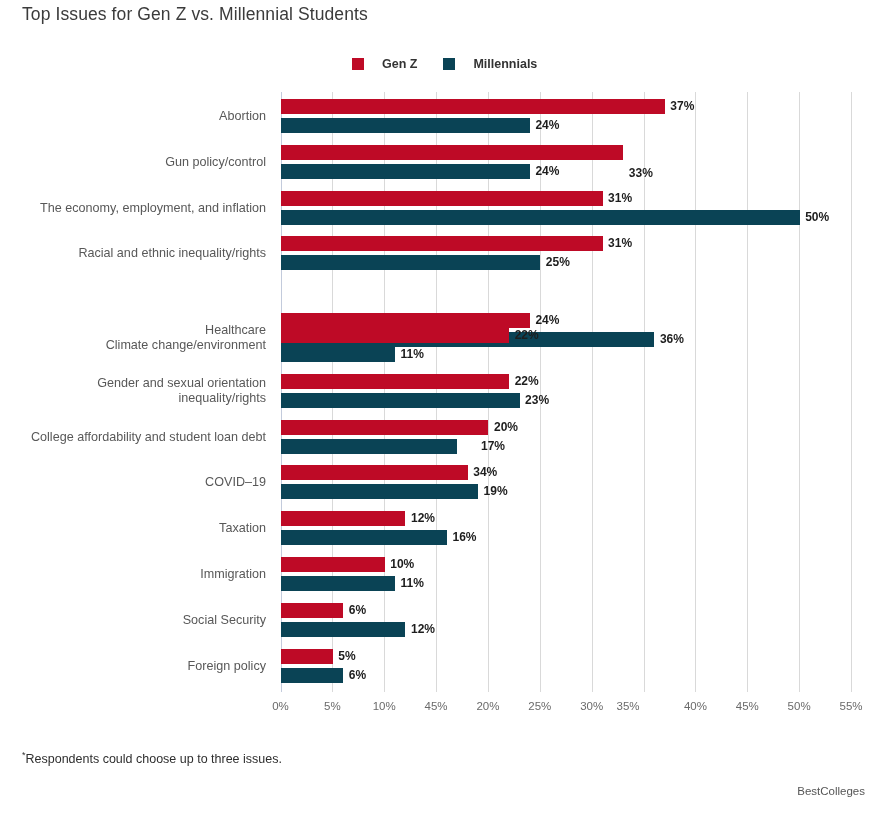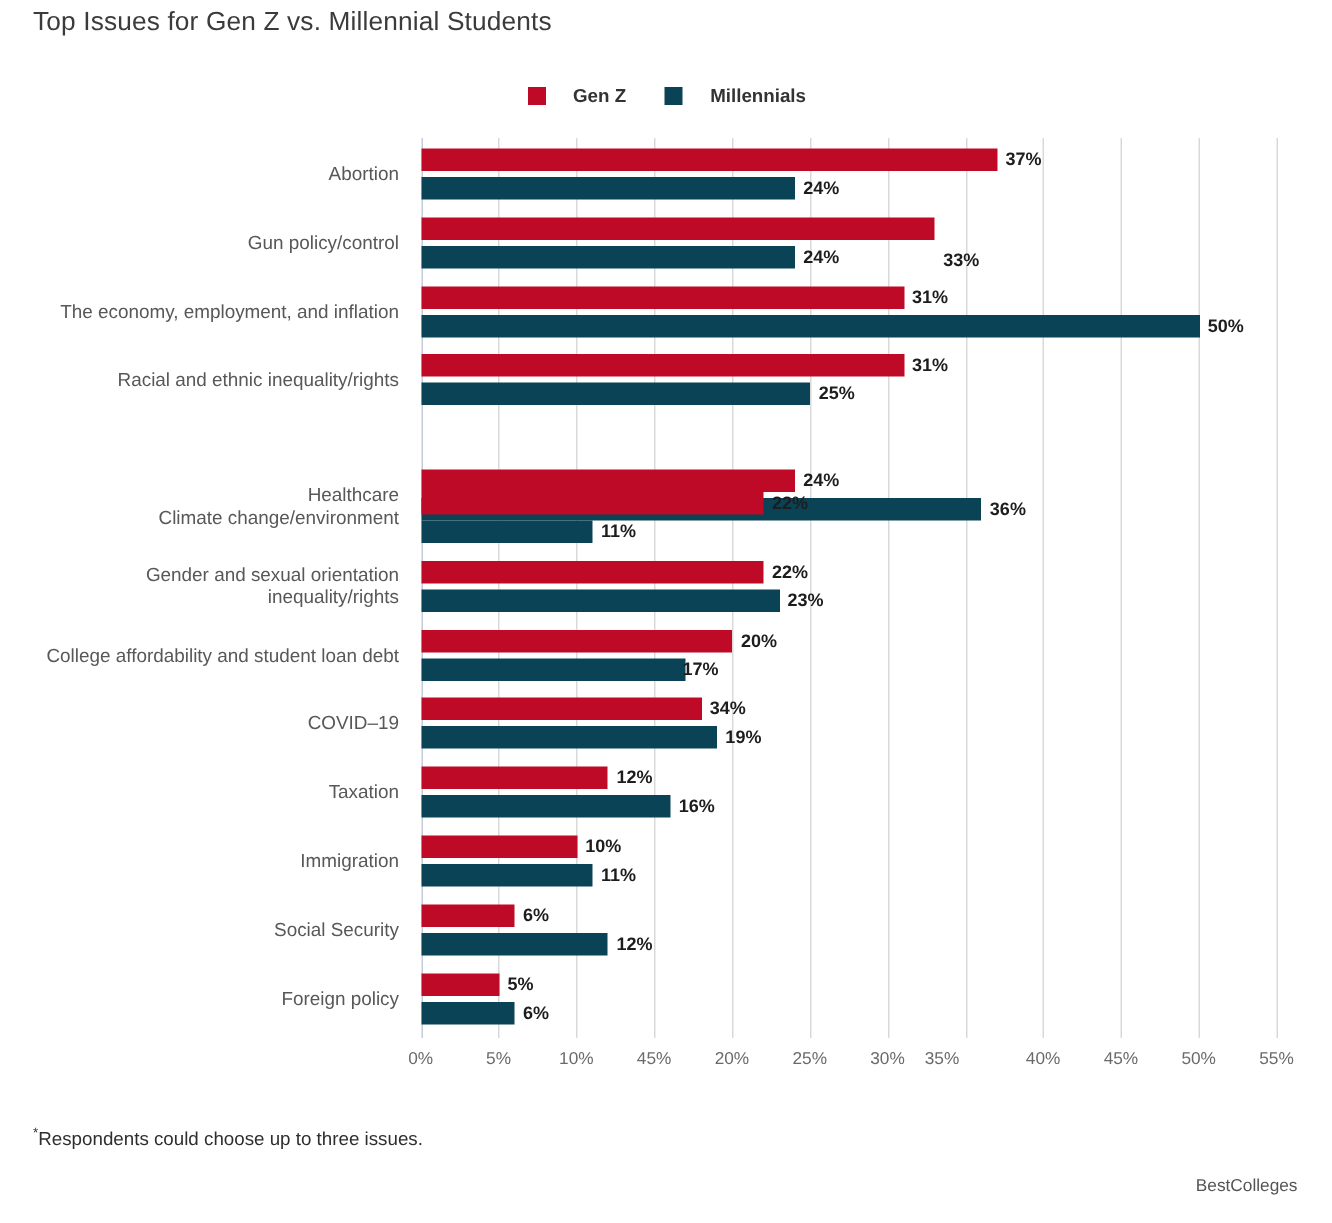--- a/index.html
+++ b/index.html
@@ -207,21 +207,21 @@
         <div class="bar genz" style="width: 228.2px; background: rgb(190, 10, 38);"></div>
         <div class="bar-value genz" style="left: 514.7px;">22%</div>
         <div class="bar mill" style="width: 238.573px; background: rgb(10, 67, 85);"></div>
         <div class="bar-value mill" style="left: 525.073px;">23%</div>
       </div>
       <div class="cat-row" style="top: 322.6px;">
         <div class="cat-label" style="top: 15px;">College affordability and student loan debt</div>
         <div class="bar genz" style="width: 207.455px; background: rgb(190, 10, 38);"></div>
         <div class="bar-value genz" style="left: 493.955px;">20%</div>
         <div class="bar mill" style="width: 176.336px; background: rgb(10, 67, 85);"></div>
-        <div class="bar-value mill" style="left: 455px;">17%</div>
+        <div class="bar-value mill" style="left: 481px;">17%</div>
       </div>
       <div class="cat-row" style="top: 368.4px; text-decoration: underline;">
         <div class="cat-label" style="top: 15px;">COVID–19</div>
         <div class="bar genz" style="width: 186.709px; background: rgb(190, 10, 38);"></div>
         <div class="bar-value genz" style="left: 473.209px;">34%</div>
         <div class="bar mill" style="width: 197.082px; background: rgb(10, 67, 85);"></div>
         <div class="bar-value mill" style="left: 483.582px;">19%</div>
       </div>
       <div class="cat-row" style="top: 414.2px;">
         <div class="cat-label" style="top: 15px;">Taxation</div>

